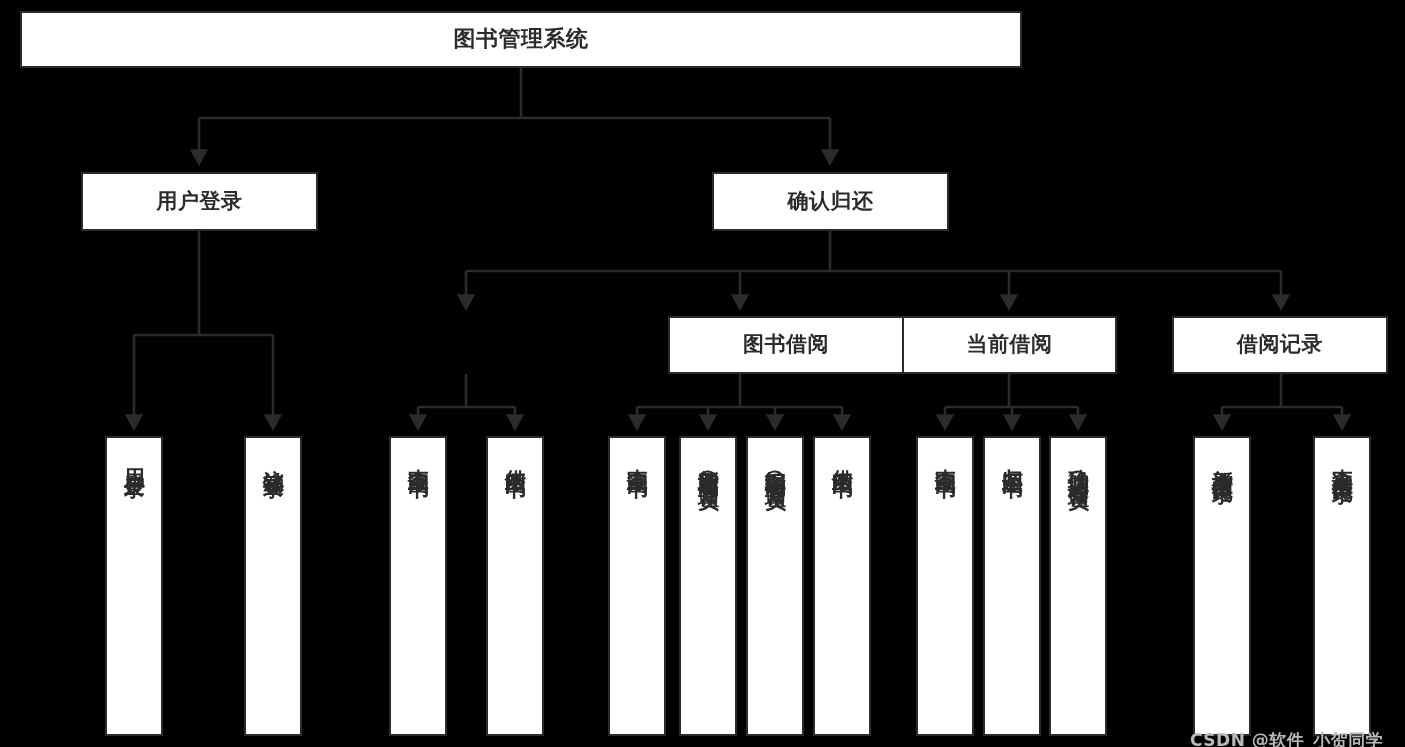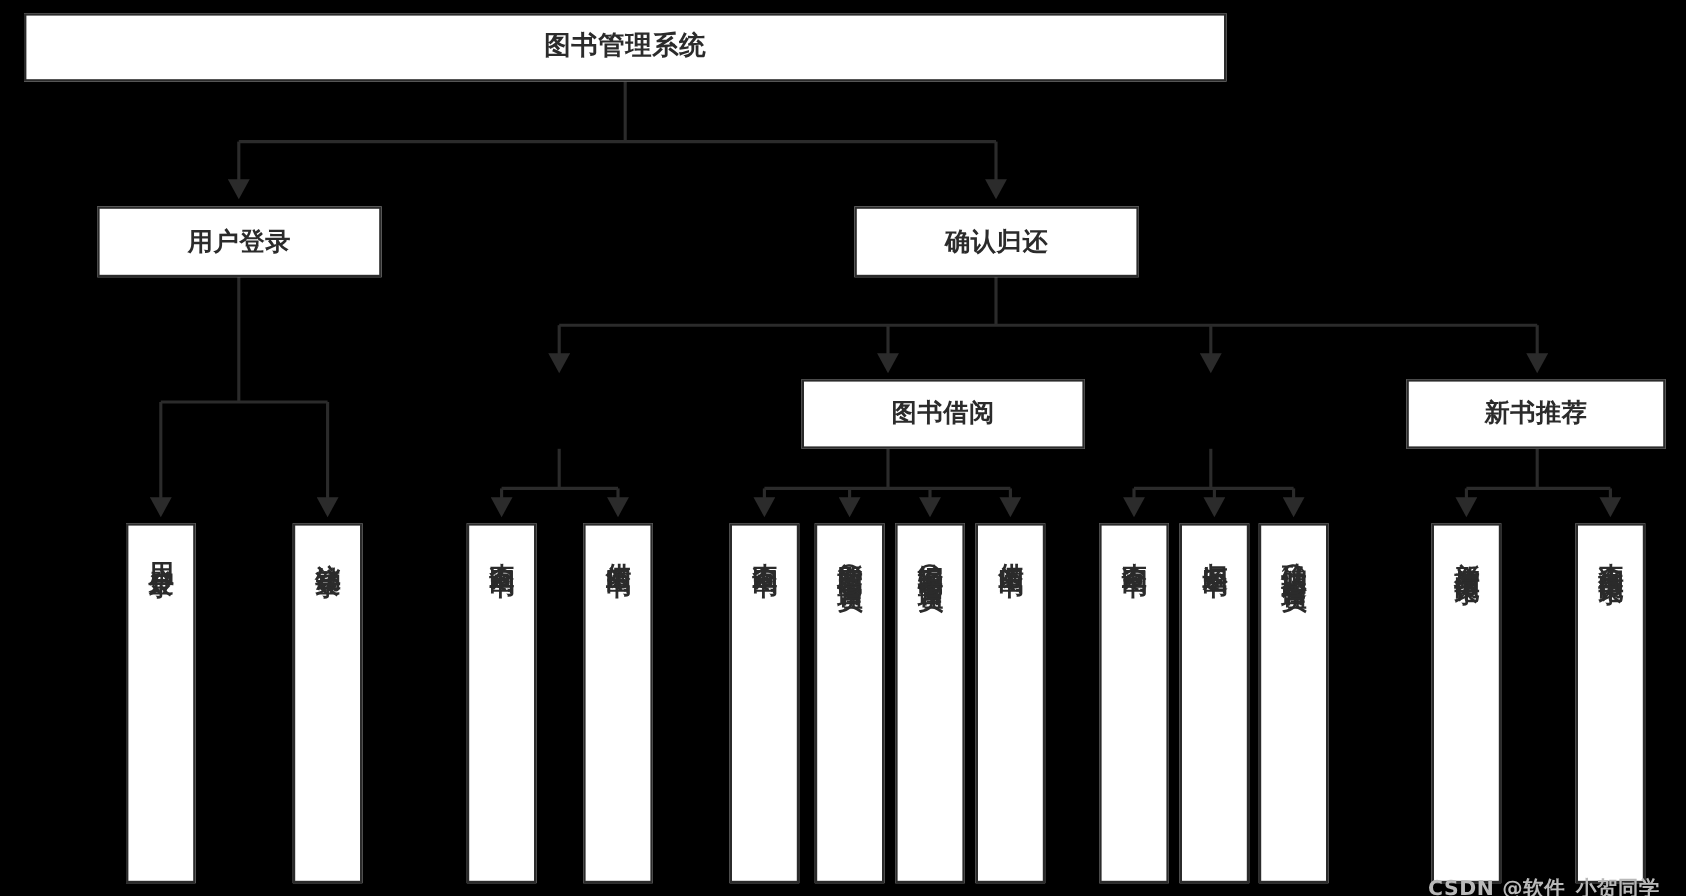--- a/index.html
+++ b/index.html
@@ -132,22 +132,25 @@
   <div class="node horiz" style="left:81px; top:172px; width:237px; height:59px;">
     <span class="label">用户登录</span>
   </div>
   <div class="node horiz" style="left:712px; top:172px; width:237px; height:59px;">
     <span class="label">确认归还</span>
   </div>
 
   <div class="node horiz" style="left:632px; top:316px; width:236px; height:58px;margin-left:36px;">
     <span class="label">图书借阅</span>
   </div>
+  <div class="node horiz" style="left:902px; top:316px; width:215px; height:58px;">
+    <span class="label">当前借阅</span>
+  </div>
   <div class="node horiz" style="left:1172px; top:316px; width:216px; height:58px;">
-    <span class="label">新书推荐</span>
+    <span class="label">借阅记录</span>
   </div>
 
   <div class="node vert" style="left:105px; top:436px; width:58px; height:300px;">
     <span class="label">用户登录</span>
   </div>
   <div class="node vert" style="left:244px; top:436px; width:58px; height:300px;">
     <span class="label">注销登录</span>
   </div>
 
   <div class="node vert" style="left:389px; top:436px; width:58px; height:300px;">

